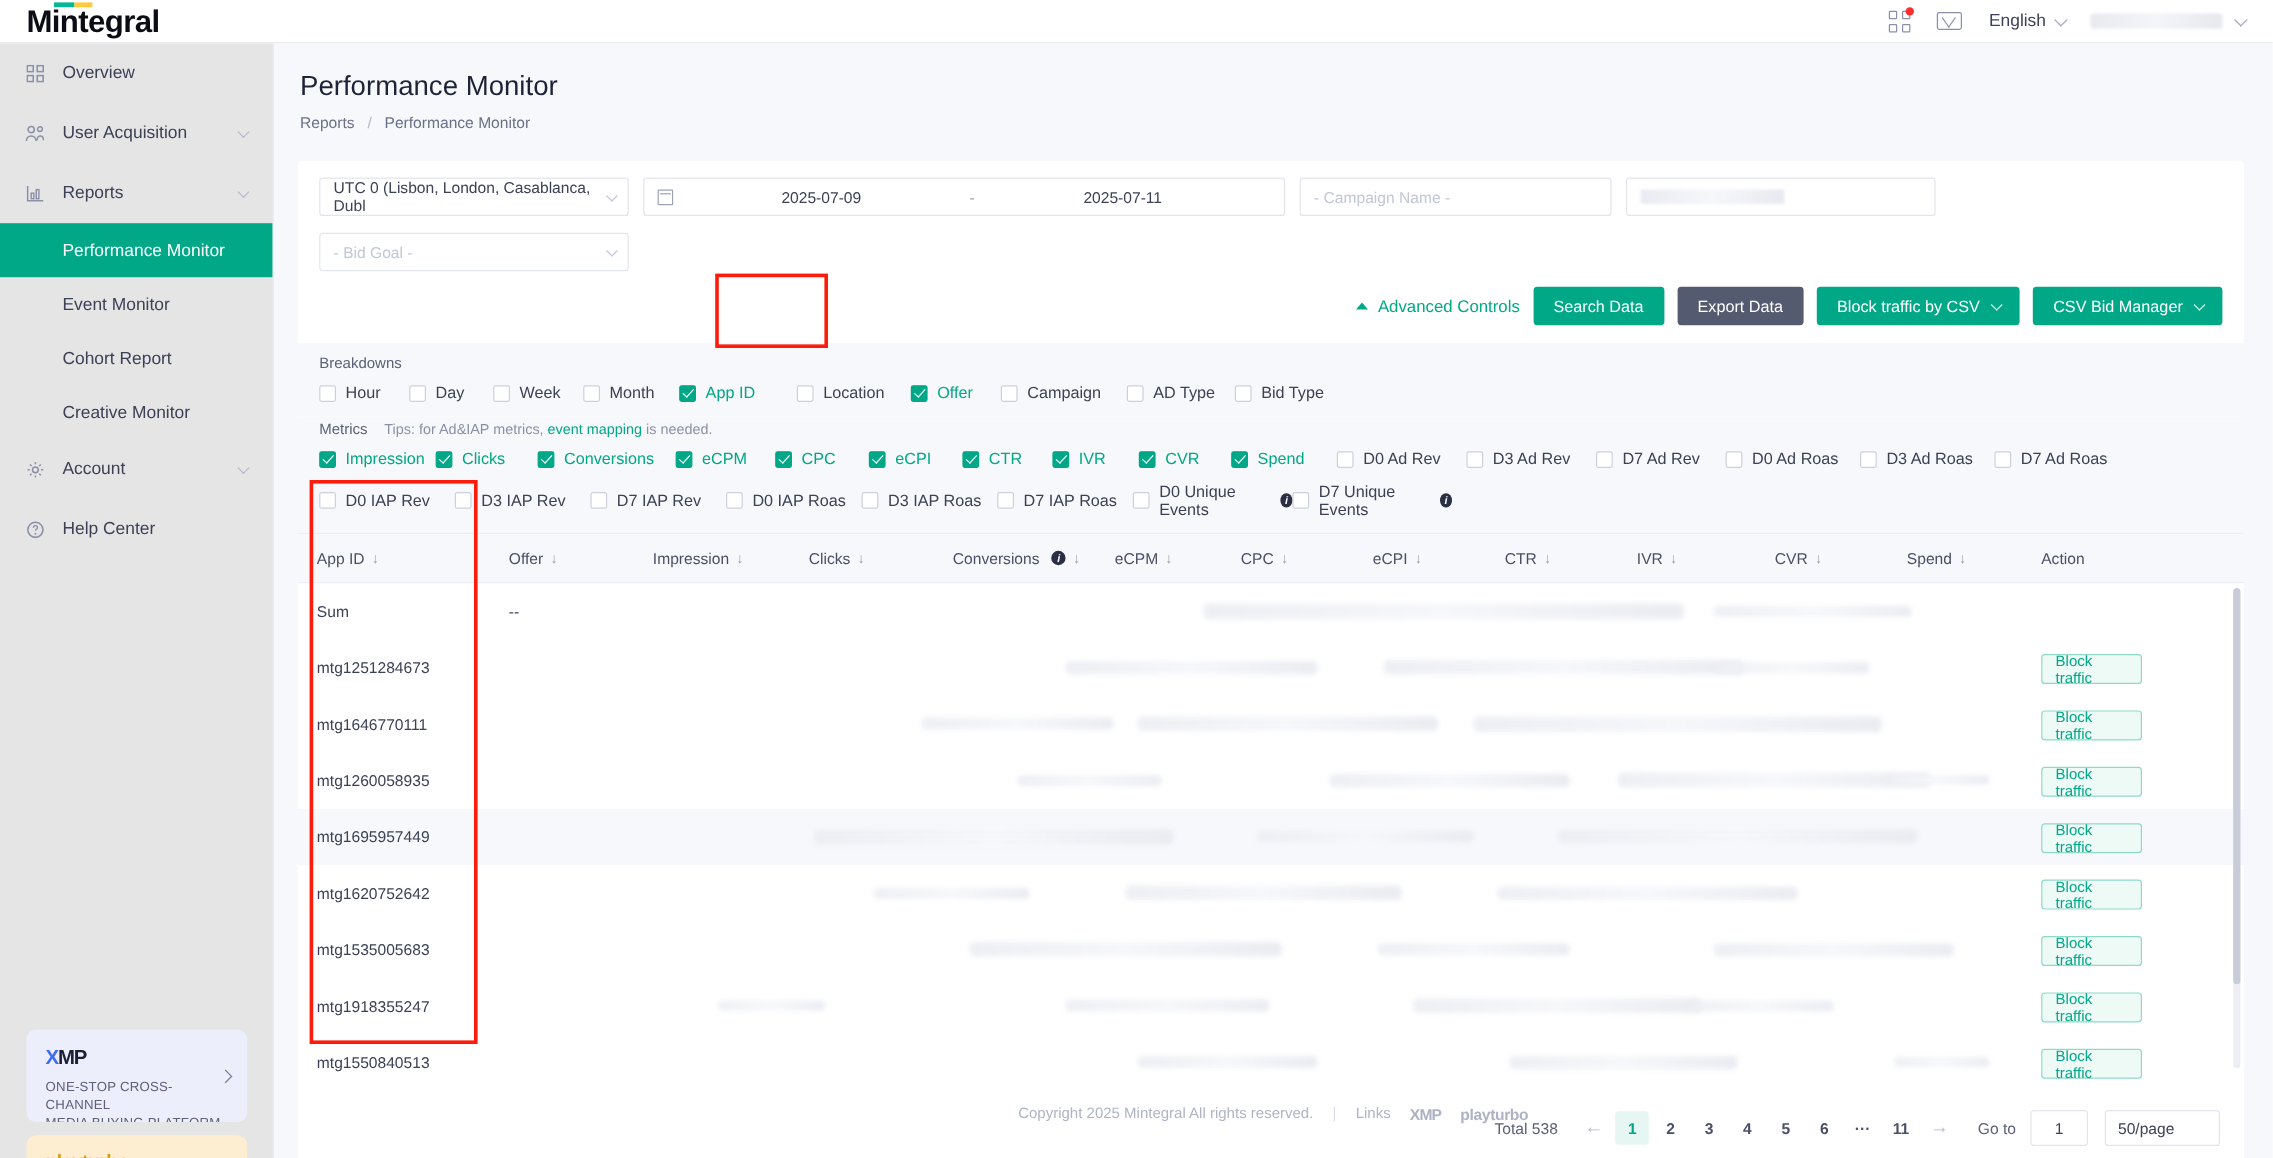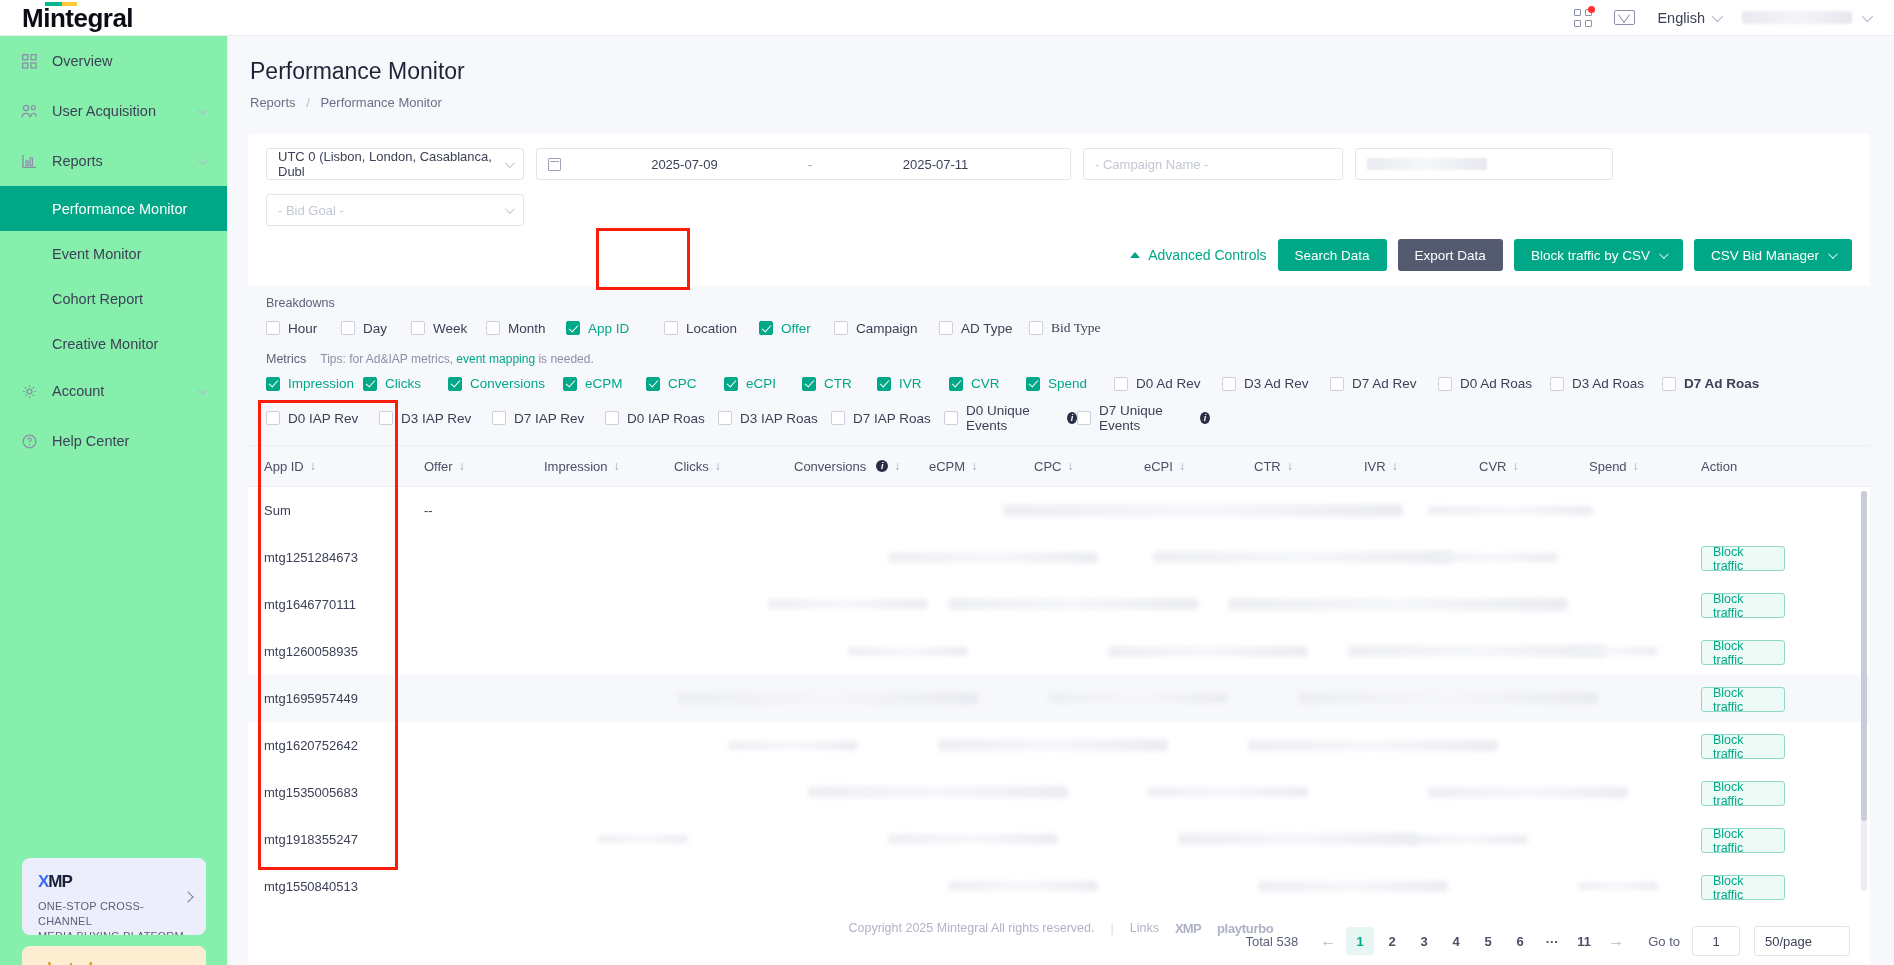--- a/index.html
+++ b/index.html
@@ -58,21 +58,21 @@
   }
   .blurred-account {
     width: 110px; height: 13px; border-radius: 3px;
     background: linear-gradient(100deg,#e9eaf0,#f4f5f8,#e7e8ef);
     filter: blur(1.2px);
   }
 
   
   .sidebar {
     position: absolute; top: 36px; left: 0; width: 228px; height: 929px;
-    background: #86efac; border-right: 1px solid #ececf0; z-index: 20;
+    background: #e5e5e5; border-right: 1px solid #ececf0; z-index: 20;
   }
   .nav-item {
     display: flex; align-items: center; height: 50px; padding-left: 20px;
     font-size: 14.5px; color: #3d4156; cursor: pointer; position: relative;
   }
   .nav-item .nico {
     width: 19px; margin-right: 13px; display: flex; align-items: center;
     justify-content: center; flex: 0 0 19px;
   }
   .nav-item .ncaret {
@@ -466,21 +466,21 @@
             <span class="lbl">Offer</span>
           </div>
           <div class="cb" style="width: 105px;">
             <span class="box"></span>
             <span class="lbl">Campaign</span>
           </div>
           <div class="cb" style="width: 90px;">
             <span class="box"></span>
             <span class="lbl">AD Type</span>
           </div>
-          <div class="cb" style="width: 90px; font-family: Liberation Serif, serif;">
+          <div class="cb" style="width: 90px;">
             <span class="box"></span>
             <span class="lbl">Bid Type</span>
           </div>
         </div>
     </div>
 
     <div class="sect" style="padding-top:4px">
       <div class="sect-label">
         <span>Metrics</span>
         <span class="tips">
@@ -543,21 +543,21 @@
             <span class="lbl">D7 Ad Rev</span>
           </div>
           <div class="cb" style="width: 112px;">
             <span class="box"></span>
             <span class="lbl">D0 Ad Roas</span>
           </div>
           <div class="cb" style="width: 112px;">
             <span class="box"></span>
             <span class="lbl">D3 Ad Roas</span>
           </div>
-          <div class="cb" style="width: 112px; font-weight: bold;">
+          <div class="cb" style="width: 112px;">
             <span class="box"></span>
             <span class="lbl">D7 Ad Roas</span>
           </div>
         </div>
       <div class="cbrow" id="metrics-row-2">
           <div class="cb" style="width: 113px;">
             <span class="box"></span>
             <span class="lbl">D0 IAP Rev</span>
           </div>
           <div class="cb" style="width: 113px;">

